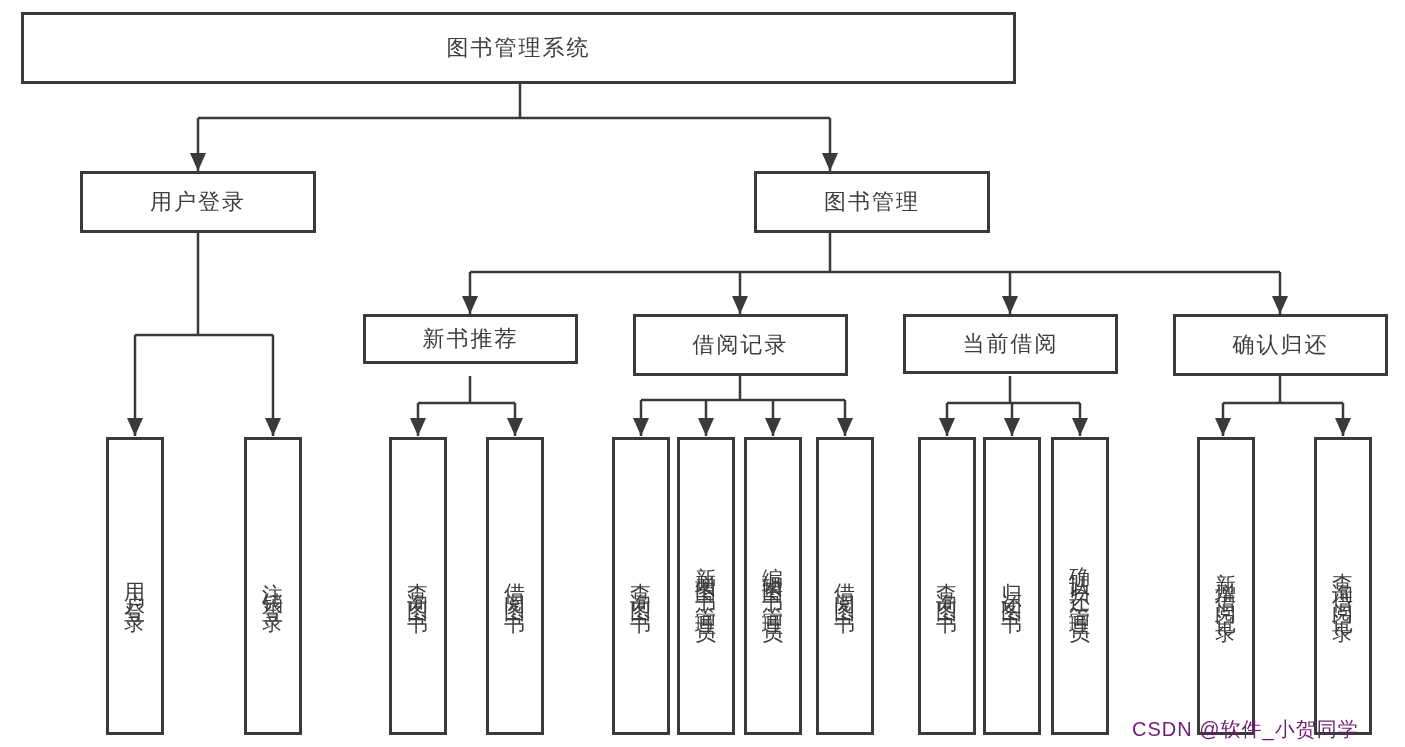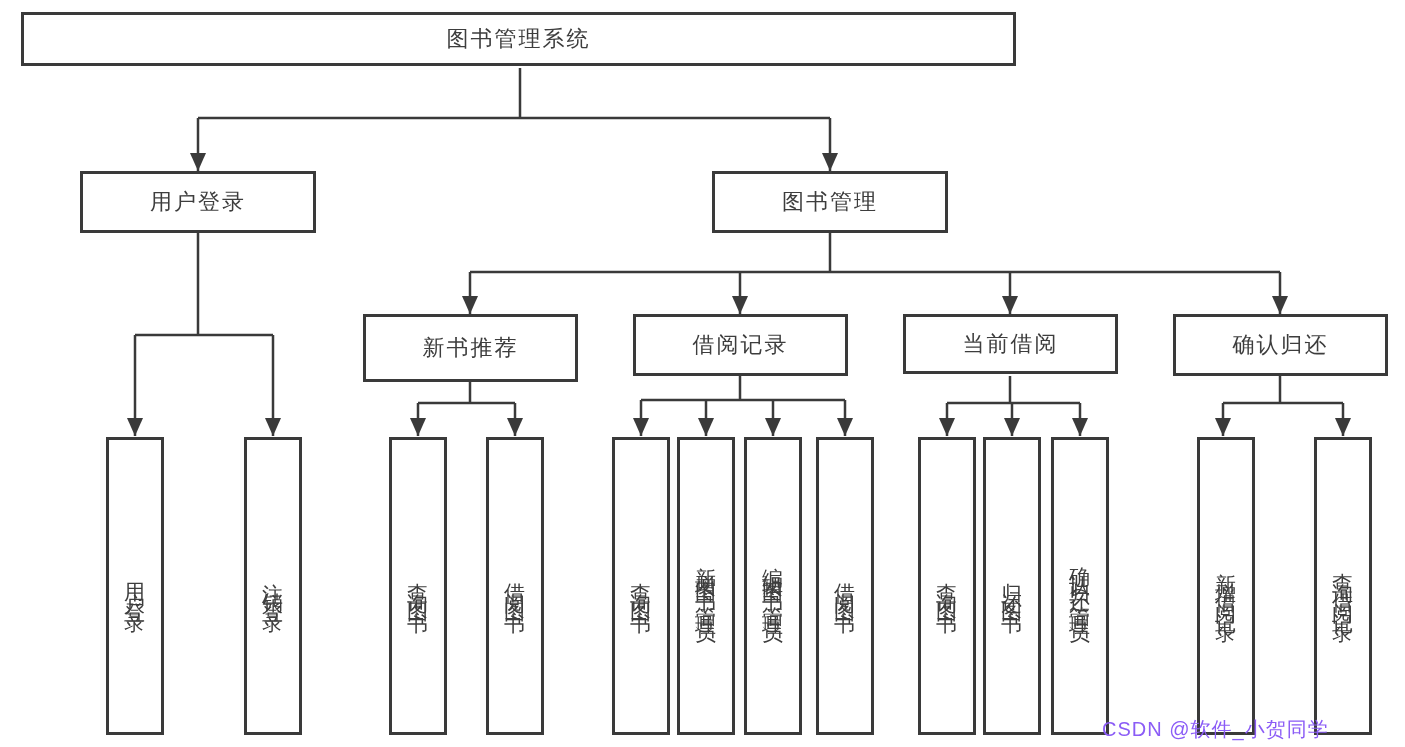--- a/index.html
+++ b/index.html
@@ -34,23 +34,23 @@
     text-orientation:mixed;
     font-size:21px;
     letter-spacing:10px;
     color:#3d3d3d;
     white-space:nowrap;
     line-height:1;
   }
   .vnode.long .vtext{letter-spacing:8px;}
   #watermark{
     position:absolute;
-    left:1102px;top:716px;width:233px;
+    left:1132px;top:716px;width:233px;
     font-size:20px;letter-spacing:1px;
-    color:#8b5cf6;
+    color:#701a75;
     z-index:5;
     white-space:nowrap;
   }
 </style>
 </head>
 <body>
 
 <div id="stage">
 
   <svg id="wires" viewBox="0 0 1405 747" xmlns="http://www.w3.org/2000/svg">
@@ -90,26 +90,26 @@
 
       <line x1="947" y1="403" x2="947" y2="436" marker-end="url(#arrow)"></line>
       <line x1="1012" y1="403" x2="1012" y2="436" marker-end="url(#arrow)"></line>
       <line x1="1080" y1="403" x2="1080" y2="436" marker-end="url(#arrow)"></line>
 
       <line x1="1223" y1="403" x2="1223" y2="436" marker-end="url(#arrow)"></line>
       <line x1="1343" y1="403" x2="1343" y2="436" marker-end="url(#arrow)"></line>
     </g>
   </svg>
 
-  <div class="hnode" style="left:21px;top:12px;width:995px;height:54px;">图书管理系统</div>
+  <div class="hnode" style="left:21px;top:12px;width:995px;height:72px;">图书管理系统</div>
 
   <div class="hnode" style="left:80px;top:171px;width:236px;height:62px;">用户登录</div>
-  <div class="hnode" style="left:712px;top:171px;width:236px;height:62px;">图书管理</div>
+  <div class="hnode" style="left:754px;top:171px;width:236px;height:62px;">图书管理</div>
 
-  <div class="hnode" style="left:363px;top:314px;width:215px;height:68px;">新书推荐</div>
+  <div class="hnode" style="left:363px;top:314px;width:215px;height:50px;">新书推荐</div>
   <div class="hnode" style="left:633px;top:314px;width:215px;height:62px;">借阅记录</div>
   <div class="hnode" style="left:903px;top:314px;width:215px;height:60px;">当前借阅</div>
   <div class="hnode" style="left:1173px;top:314px;width:215px;height:62px;">确认归还</div>
 
   <div class="vnode" style="left:106px;">
     <span class="vtext">用户登录</span>
   </div>
   <div class="vnode" style="left:244px;">
     <span class="vtext">注销登录</span>
   </div>

